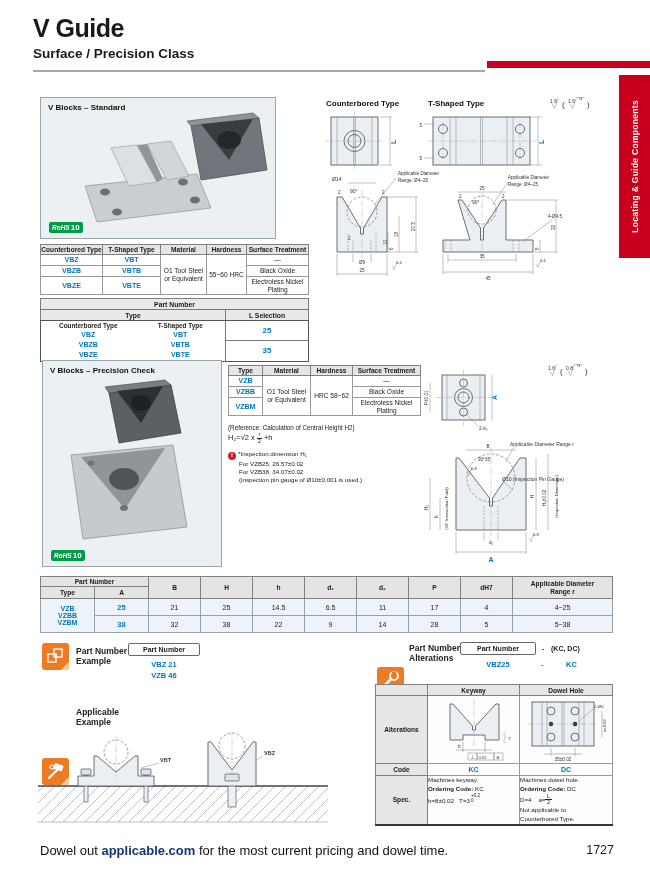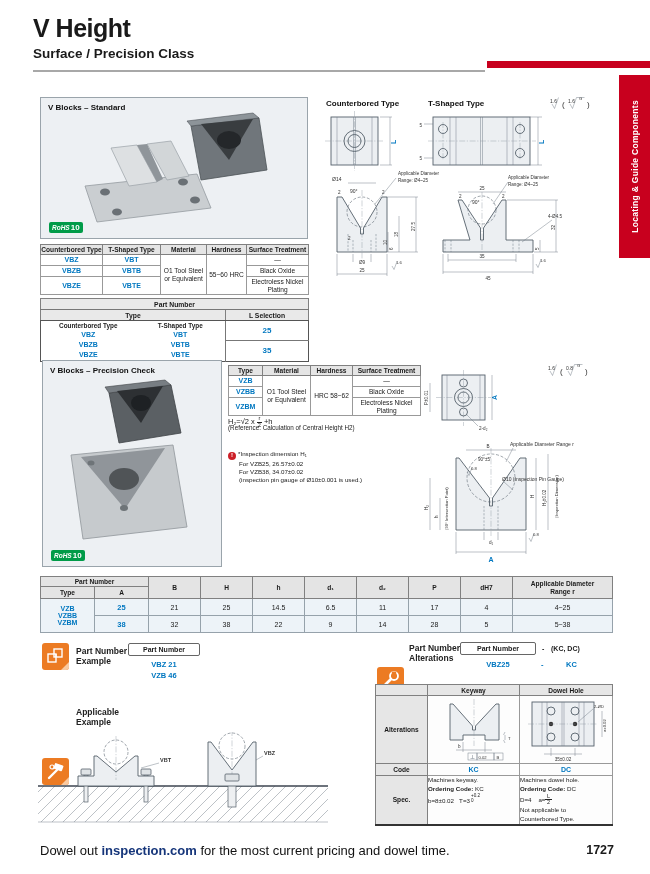--- a/index.html
+++ b/index.html
@@ -45,48 +45,48 @@
 .oicon::after{content:"";position:absolute;right:0;bottom:0;border-style:solid;border-width:0 0 8px 8px;border-color:transparent transparent #f9c9a0 transparent}
 .iconlbl{font-size:8.5px;font-weight:bold;line-height:1.15;color:#222}
 .pnbox{border:1.4px solid #666;border-radius:2px;background:#fff;font-size:7px;font-weight:bold;display:flex;align-items:center;justify-content:center}
 .alt-tbl{font-size:6.4px;text-align:center;border:1px solid #444;border-bottom:2px solid #333}
 .alt-tbl th{background:#e6e6e6;border:1px solid #808080;font-size:6.6px;padding:1px 0}
 .alt-tbl td{border:1px solid #999;background:#fdfdfd;vertical-align:top;padding:0}
 .spec{font-size:6.2px;text-align:left;padding:3px 3px;line-height:1.45;color:#222}
 .codecell{font-size:7px;padding:2px 0 !important}
 .footer-text{left:40px;top:843px;font-size:13px;color:#111}
 .footer-text a{color:#15357a;font-weight:bold;text-decoration:none}
-.pageno{left:556px;top:843px;width:58px;text-align:right;font-size:12.5px;font-weight:bold}
+.pageno{left:556px;top:843px;width:58px;text-align:right;font-size:12.5px;font-weight:normal}
 
 .ttl{font-size:8px;font-weight:bold;fill:#111}
 .d4{font-size:4.2px;fill:#333}
 .d45{font-size:4.6px;fill:#333}
 .d5{font-size:5px;fill:#333}
 .d55{font-size:5.5px;fill:#333}
 .d8{font-size:8px;fill:#333}
 .dimb{font-size:7px;font-weight:bold;fill:#0077c0}
 .part{fill:#eceff2;stroke:#55606a;stroke-width:.9}
 .ln{fill:none;stroke:#55606a;stroke-width:.9}
 .thin{fill:none;stroke:#6b7682;stroke-width:.45}
 .cl{stroke:#8b96a0;stroke-width:.4;stroke-dasharray:6 1.6 1.2 1.6;fill:none}
 .hid{stroke:#6b7682;stroke-width:.5;stroke-dasharray:2.2 1.4;fill:none}
 .dsh{stroke:#55606a;stroke-width:.55;stroke-dasharray:3 1.7;fill:none}
 </style>
 </head>
 <body>
 
-<div class="abs page-title">V Height</div>
+<div class="abs page-title">V Guide</div>
 <div class="abs page-sub">Surface / Precision Class</div>
 <div class="abs rule-gray"></div>
 <div class="abs rule-red"></div>
 <div class="abs side-tab">
     <span>Locating &amp; Guide Components</span>
   </div>
 
-<div class="abs panel" style="left:40px;top:97px;width:268px;height:142px">
+<div class="abs panel" style="left:40px;top:97px;width:236px;height:142px">
   <span class="ptitle">V Blocks – Standard</span>
   <svg class="abs" style="left:30px;top:14px" width="225" height="112" viewBox="0 0 225 112">
     <polygon points="120,14 188,6 196,58 130,68" fill="#70767b" stroke="#4d5357" stroke-width="0.8"></polygon>
     <polygon points="120,14 188,6 182,1 116,9" fill="#8d9499" stroke="#4d5357" stroke-width="0.6"></polygon>
     <polygon points="130,12 182,7 158,48" fill="#393d40"></polygon>
     <ellipse cx="158" cy="28" rx="12" ry="9" fill="#24272a"></ellipse>
     <polygon points="14,74 126,62 140,96 26,110" fill="#caced1" stroke="#949aa0" stroke-width="0.8"></polygon>
     <polygon points="40,36 66,33 86,70 58,74" fill="#dde0e2" stroke="#9aa1a6" stroke-width="0.7"></polygon>
     <polygon points="76,32 100,29 118,64 96,68" fill="#d2d6d8" stroke="#9aa1a6" stroke-width="0.7"></polygon>
     <polygon points="66,33 76,32 92,67 86,70" fill="#8f959a"></polygon>
@@ -345,21 +345,21 @@
     <td>Black Oxide</td>
   </tr>
   <tr>
     <td class="pn">VZBM</td>
     <td>Electroless Nickel Plating</td>
   </tr>
 </tbody>
   </table>
 
 <div class="abs note6" style="left:228px;top:424px">(Reference: Calculation of Central Height H2)</div>
-<div class="abs" style="left:228px;top:416px;font-size:7.5px">
+<div class="abs" style="left:228px;top:432px;font-size:7.5px">
   <span>H₂=√2 x</span>
   <span class="frac"><span class="fn">r</span><span class="fd">2</span></span>
   <span>+h</span>
 </div>
 <div class="abs red-note" style="left:228px;top:450px;width:190px">
   <div><span class="notemark">!</span><span>*Inspection dimension H₁</span></div>
   <div style="padding-left:11px">For VZB25, 26.57±0.02</div>
   <div style="padding-left:11px">For VZB38, 34.07±0.02</div>
   <div style="padding-left:11px">(inspection pin gauge of Ø10±0.001 is used.)</div>
 </div>
@@ -641,15 +641,15 @@
     <path class="part" d="M170,54 v-44 h3 L194,38 L215,10 h3 v44 z"></path>
     <circle cx="194" cy="14" r="13" class="dsh"></circle>
     <line x1="194" y1="-2" x2="194" y2="46" class="cl"></line>
     <rect x="187" y="42" width="14" height="7" rx="1" fill="#dfe3e6" stroke="#55606a" stroke-width="0.8"></rect>
     <text x="226" y="23" class="d55" style="font-weight:bold">VBZ</text>
     <line x1="225" y1="24" x2="218" y2="28" class="thin"></line>
   </g>
 </svg>
 
 <div class="abs footer-text">
-  <span>Dowel out </span><a href="#">inspection.com</a><span> for the most current pricing and dowel time.</span>
+  <span>Dowel out </span><a href="#">applicable.com</a><span> for the most current pricing and dowel time.</span>
 </div>
 <div class="abs pageno">1727</div>
 
 </body></html>

